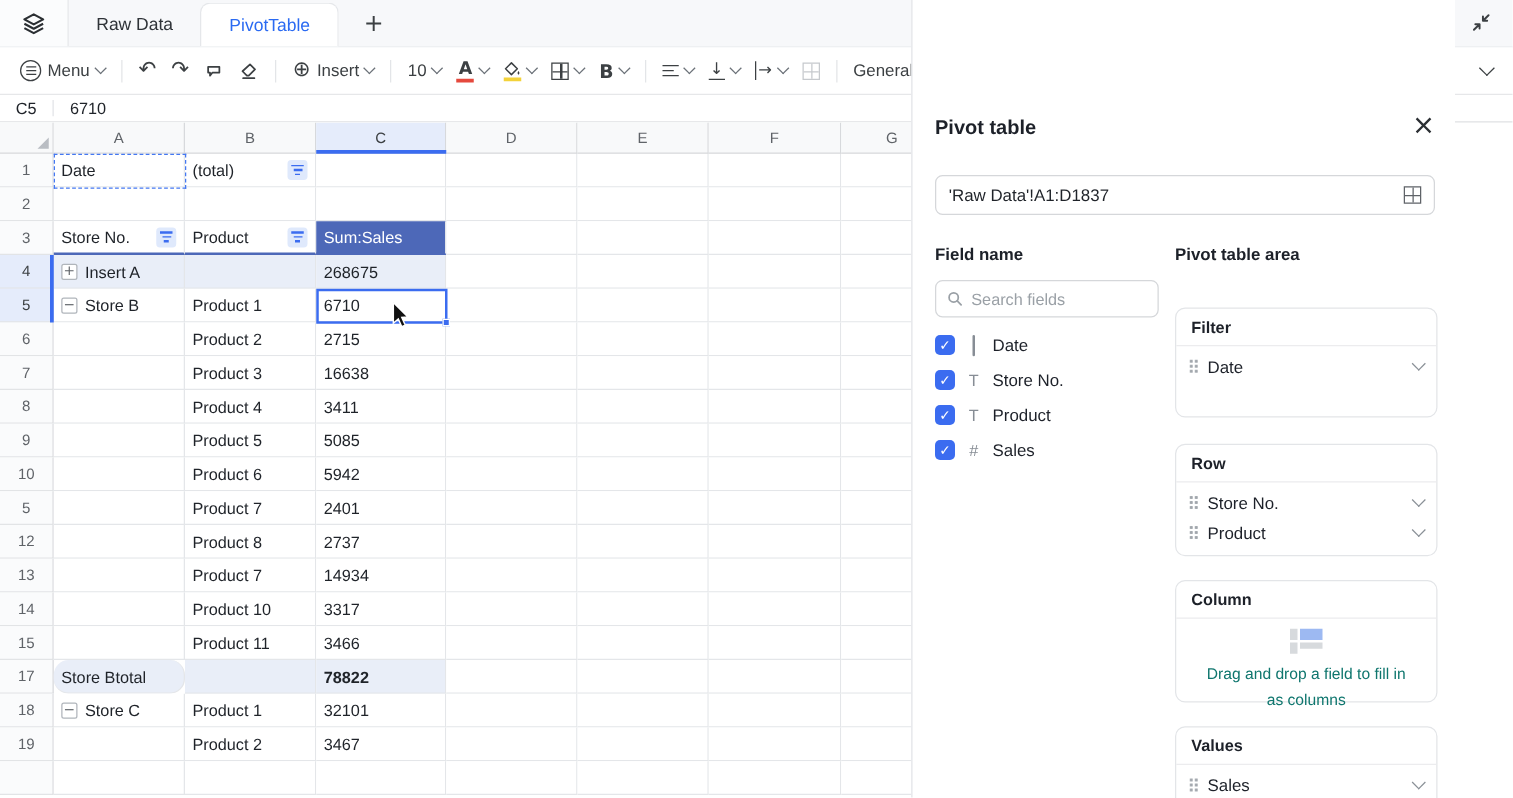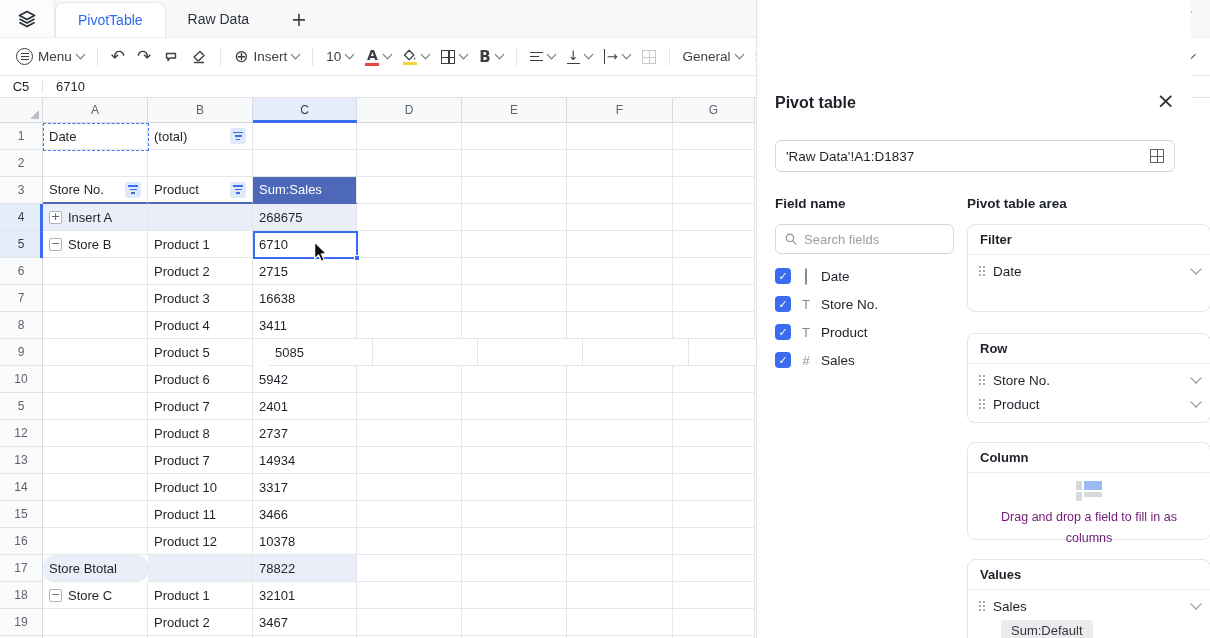--- a/index.html
+++ b/index.html
@@ -94,21 +94,21 @@
     border:1.6px dashed #4478f2; pointer-events:none; }
   #selc5 { position:absolute; left:253px; top:133px; width:105px; height:28px;
     border:2px solid #3b6cf0; pointer-events:none; }
   #selc5 i { position:absolute; right:-4px; bottom:-4px; width:6px; height:6px; background:#3b6cf0; border:1px solid #fff; }
   #rhbar { position:absolute; left:40px; top:106px; width:3px; height:54px; background:#3b6cf0; }
   #chbar { position:absolute; left:253px; top:22px; width:104px; height:3px; background:#3b6cf0; }
   #vscroll { position:absolute; left:758px; top:27px; width:8px; height:50px; background:#c9ccd0; border-radius:4px; }
   #cursor { position:absolute; left:313px; top:144px; }
 
   
-  #panel { position:absolute; left:756px; top:0; width:435px; height:638px; background:#fff;
+  #panel { position:absolute; left:729px; top:0; width:435px; height:638px; background:#fff;
     border-left:1px solid #e2e4e7; }
   #ptitle { position:absolute; left:18px; top:94px; font-size:16px; font-weight:600; color:#1d2129; }
   #pclose { position:absolute; right:16px; top:90px; font-size:22px; color:#2b2f33; line-height:1; }
   #rangebox { position:absolute; left:18px; top:140px; width:400px; height:32px; border:1px solid #d5d7da;
     border-radius:6px; display:flex; align-items:center; padding:0 10px; }
   #rangebox input { flex:1; border:none; outline:none; font-size:13.5px; color:#1f2329;
     font-family:"Liberation Sans", sans-serif; background:transparent; }
   .seclabel { position:absolute; top:196px; font-size:13.5px; font-weight:600; color:#1d2129; }
   #searchbox { position:absolute; left:18px; top:224px; width:179px; height:30px; border:1px solid #d5d7da;
     border-radius:6px; display:flex; align-items:center; padding:0 8px; gap:6px; }
@@ -116,61 +116,61 @@
     font-family:"Liberation Sans", sans-serif; background:transparent; }
   #searchbox input::placeholder { color:#9aa0a6; }
   #fields { position:absolute; left:18px; top:262px; width:179px; }
   .frow { height:28px; display:flex; align-items:center; gap:8px; }
   .cbx { width:16px; height:16px; flex:none; background:#3b6cf0; border-radius:4px; color:#fff;
     font-size:11px; font-weight:700; display:flex; align-items:center; justify-content:center; }
   .ftype { width:14px; flex:none; text-align:center; font-size:13px; color:#878d95; }
   .cal { width:12px; height:12px; border:1.3px solid #878d95; border-radius:2px; position:relative; }
   .cal::after { content:""; position:absolute; left:0; top:2.5px; width:100%; height:1.3px; background:#878d95; }
   .fname { font-size:13.5px; color:#1d2129; }
-  .abox { position:absolute; left:210px; width:244px; border:1px solid #e3e5e8; border-radius:8px; background:#fff; }
+  .abox { position:absolute; left:210px; width:210px; border:1px solid #e3e5e8; border-radius:8px; background:#fff;margin-top:22px; }
   .abox .bh { height:30px; display:flex; align-items:center; padding:0 12px; font-size:13px; font-weight:600;
     color:#1d2129; border-bottom:1px solid #ececee; }
   .abox .bb { padding:4px 10px 6px; }
   .arow { height:24px; display:flex; align-items:center; gap:7px; }
   .arow .al { flex:1; font-size:13.5px; color:#1d2129; }
   .dots { width:8px; height:12px; flex:none;
     background-image:radial-gradient(circle,#a2a7ad 1.1px,transparent 1.3px); background-size:4px 4px; }
   .chv2 { width:8px; height:8px; border-right:1.5px solid #8a9097; border-bottom:1.5px solid #8a9097;
     transform:rotate(45deg); margin-top:-4px; flex:none; }
   #boxfilter { top:224px; height:88px; }
   #boxrow { top:333px; height:90px; }
   #boxcol { top:442px; height:98px; }
   #boxval { top:559px; height:110px; }
   #colempty { display:flex; flex-direction:column; align-items:center; padding-top:8px; }
   .colic { position:relative; width:26px; height:20px; margin-bottom:6px; }
   .colic i { position:absolute; background:#d7dadd; }
   .colic i.b1 { left:0; top:0; width:6px; height:9px; }
   .colic i.b2 { left:0; top:11px; width:6px; height:9px; }
   .colic i.b3 { left:8px; top:0; width:18px; height:9px; background:#9db9f2; }
   .colic i.b4 { left:8px; top:11px; width:18px; height:5px; }
-  #colempty .txt { font-size:12.5px; color:#701a75; text-align:center; line-height:1.7; padding:0 10px; }
+  #colempty .txt { font-size:12.5px; color:#0f766e; text-align:center; line-height:1.7; padding:0 10px; }
   .pill { display:inline-block; margin:2px 0 0 23px; background:#ececee; border-radius:4px;
     padding:3px 10px; font-size:13px; color:#33373c; }
 </style>
 </head>
 <body>
 
 <div id="tabbar">
   <div id="logo">
     <svg class="ic" width="20" height="20" viewBox="0 0 16 16" fill="none" stroke="#2b2f33" stroke-width="1.4" stroke-linejoin="round">
         <path d="M8 2 L14 5.2 L8 8.4 L2 5.2 Z"></path>
         <path d="M2 8 L8 11.2 L14 8"></path>
         <path d="M2 10.8 L8 14 L14 10.8"></path>
       </svg>
   </div>
+  <div class="sheettab">
+      <span>Raw Data</span>
+    </div>
   <div class="sheettab active">
       <span>PivotTable</span>
-    </div>
-  <div class="sheettab">
-      <span>Raw Data</span>
     </div>
   <div id="addtab" class="g">+</div>
   <div id="collapsewin">
     <svg class="ic" width="18" height="18" viewBox="0 0 16 16" fill="none" stroke="#3c4043" stroke-width="1.4" stroke-linecap="round">
         <path d="M13.2 2.8 L9.2 6.8 M9.2 6.8 h3 M9.2 6.8 v-3"></path>
         <path d="M2.8 13.2 L6.8 9.2 M6.8 9.2 h-3 M6.8 9.2 v3"></path>
       </svg>
   </div>
 </div>
 
@@ -461,21 +461,21 @@
         <div class="cell" style="width: 105px;"></div>
         <div class="cell" style="width: 106px;"></div>
         <div class="cell" style="width: 82px;"></div>
       </div>
       <div class="grow">
         <div class="rh">9</div>
         <div class="cell" style="width: 105px;"></div>
         <div class="cell" style="width: 105px;">
           <span class="lbl">Product 5</span>
         </div>
-        <div class="cell num" style="width: 104px; margin-left: 16px;">
+        <div class="cell num" style="width: 104px;">
           <span class="lbl">5085</span>
         </div>
         <div class="cell" style="width: 105px;"></div>
         <div class="cell" style="width: 105px;"></div>
         <div class="cell" style="width: 106px;"></div>
         <div class="cell" style="width: 82px;"></div>
       </div>
       <div class="grow">
         <div class="rh">10</div>
         <div class="cell" style="width: 105px;"></div>
@@ -547,47 +547,33 @@
         <div class="cell" style="width: 82px;"></div>
       </div>
       <div class="grow">
         <div class="rh">15</div>
         <div class="cell" style="width: 105px;"></div>
         <div class="cell" style="width: 105px;">
           <span class="lbl">Product 11</span>
         </div>
         <div class="cell num" style="width: 104px;">
           <span class="lbl">3466</span>
-        </div>
-        <div class="cell" style="width: 105px;"></div>
-        <div class="cell" style="width: 105px;"></div>
-        <div class="cell" style="width: 106px;"></div>
-        <div class="cell" style="width: 82px;"></div>
-      </div>
-      <div class="grow">
-        <div class="rh">16</div>
-        <div class="cell" style="width: 105px;"></div>
-        <div class="cell" style="width: 105px;">
-          <span class="lbl">Product 12</span>
-        </div>
-        <div class="cell num" style="width: 104px;">
-          <span class="lbl">10378</span>
         </div>
         <div class="cell" style="width: 105px;"></div>
         <div class="cell" style="width: 105px;"></div>
         <div class="cell" style="width: 106px;"></div>
         <div class="cell" style="width: 82px;"></div>
       </div>
       <div class="grow">
         <div class="rh">17</div>
         <div class="cell sub" style="width: 105px; border-radius: 12px;">
           <span class="lbl">Store Btotal</span>
         </div>
         <div class="cell sub" style="width: 105px;"></div>
-        <div class="cell sub num" style="width: 104px;">
+        <div class="cell sub num" style="width: 104px; font-weight: bold;">
           <span class="lbl">78822</span>
         </div>
         <div class="cell" style="width: 105px;"></div>
         <div class="cell" style="width: 105px;"></div>
         <div class="cell" style="width: 106px;"></div>
         <div class="cell" style="width: 82px;"></div>
       </div>
       <div class="grow">
         <div class="rh">18</div>
         <div class="cell" style="width: 105px;">

